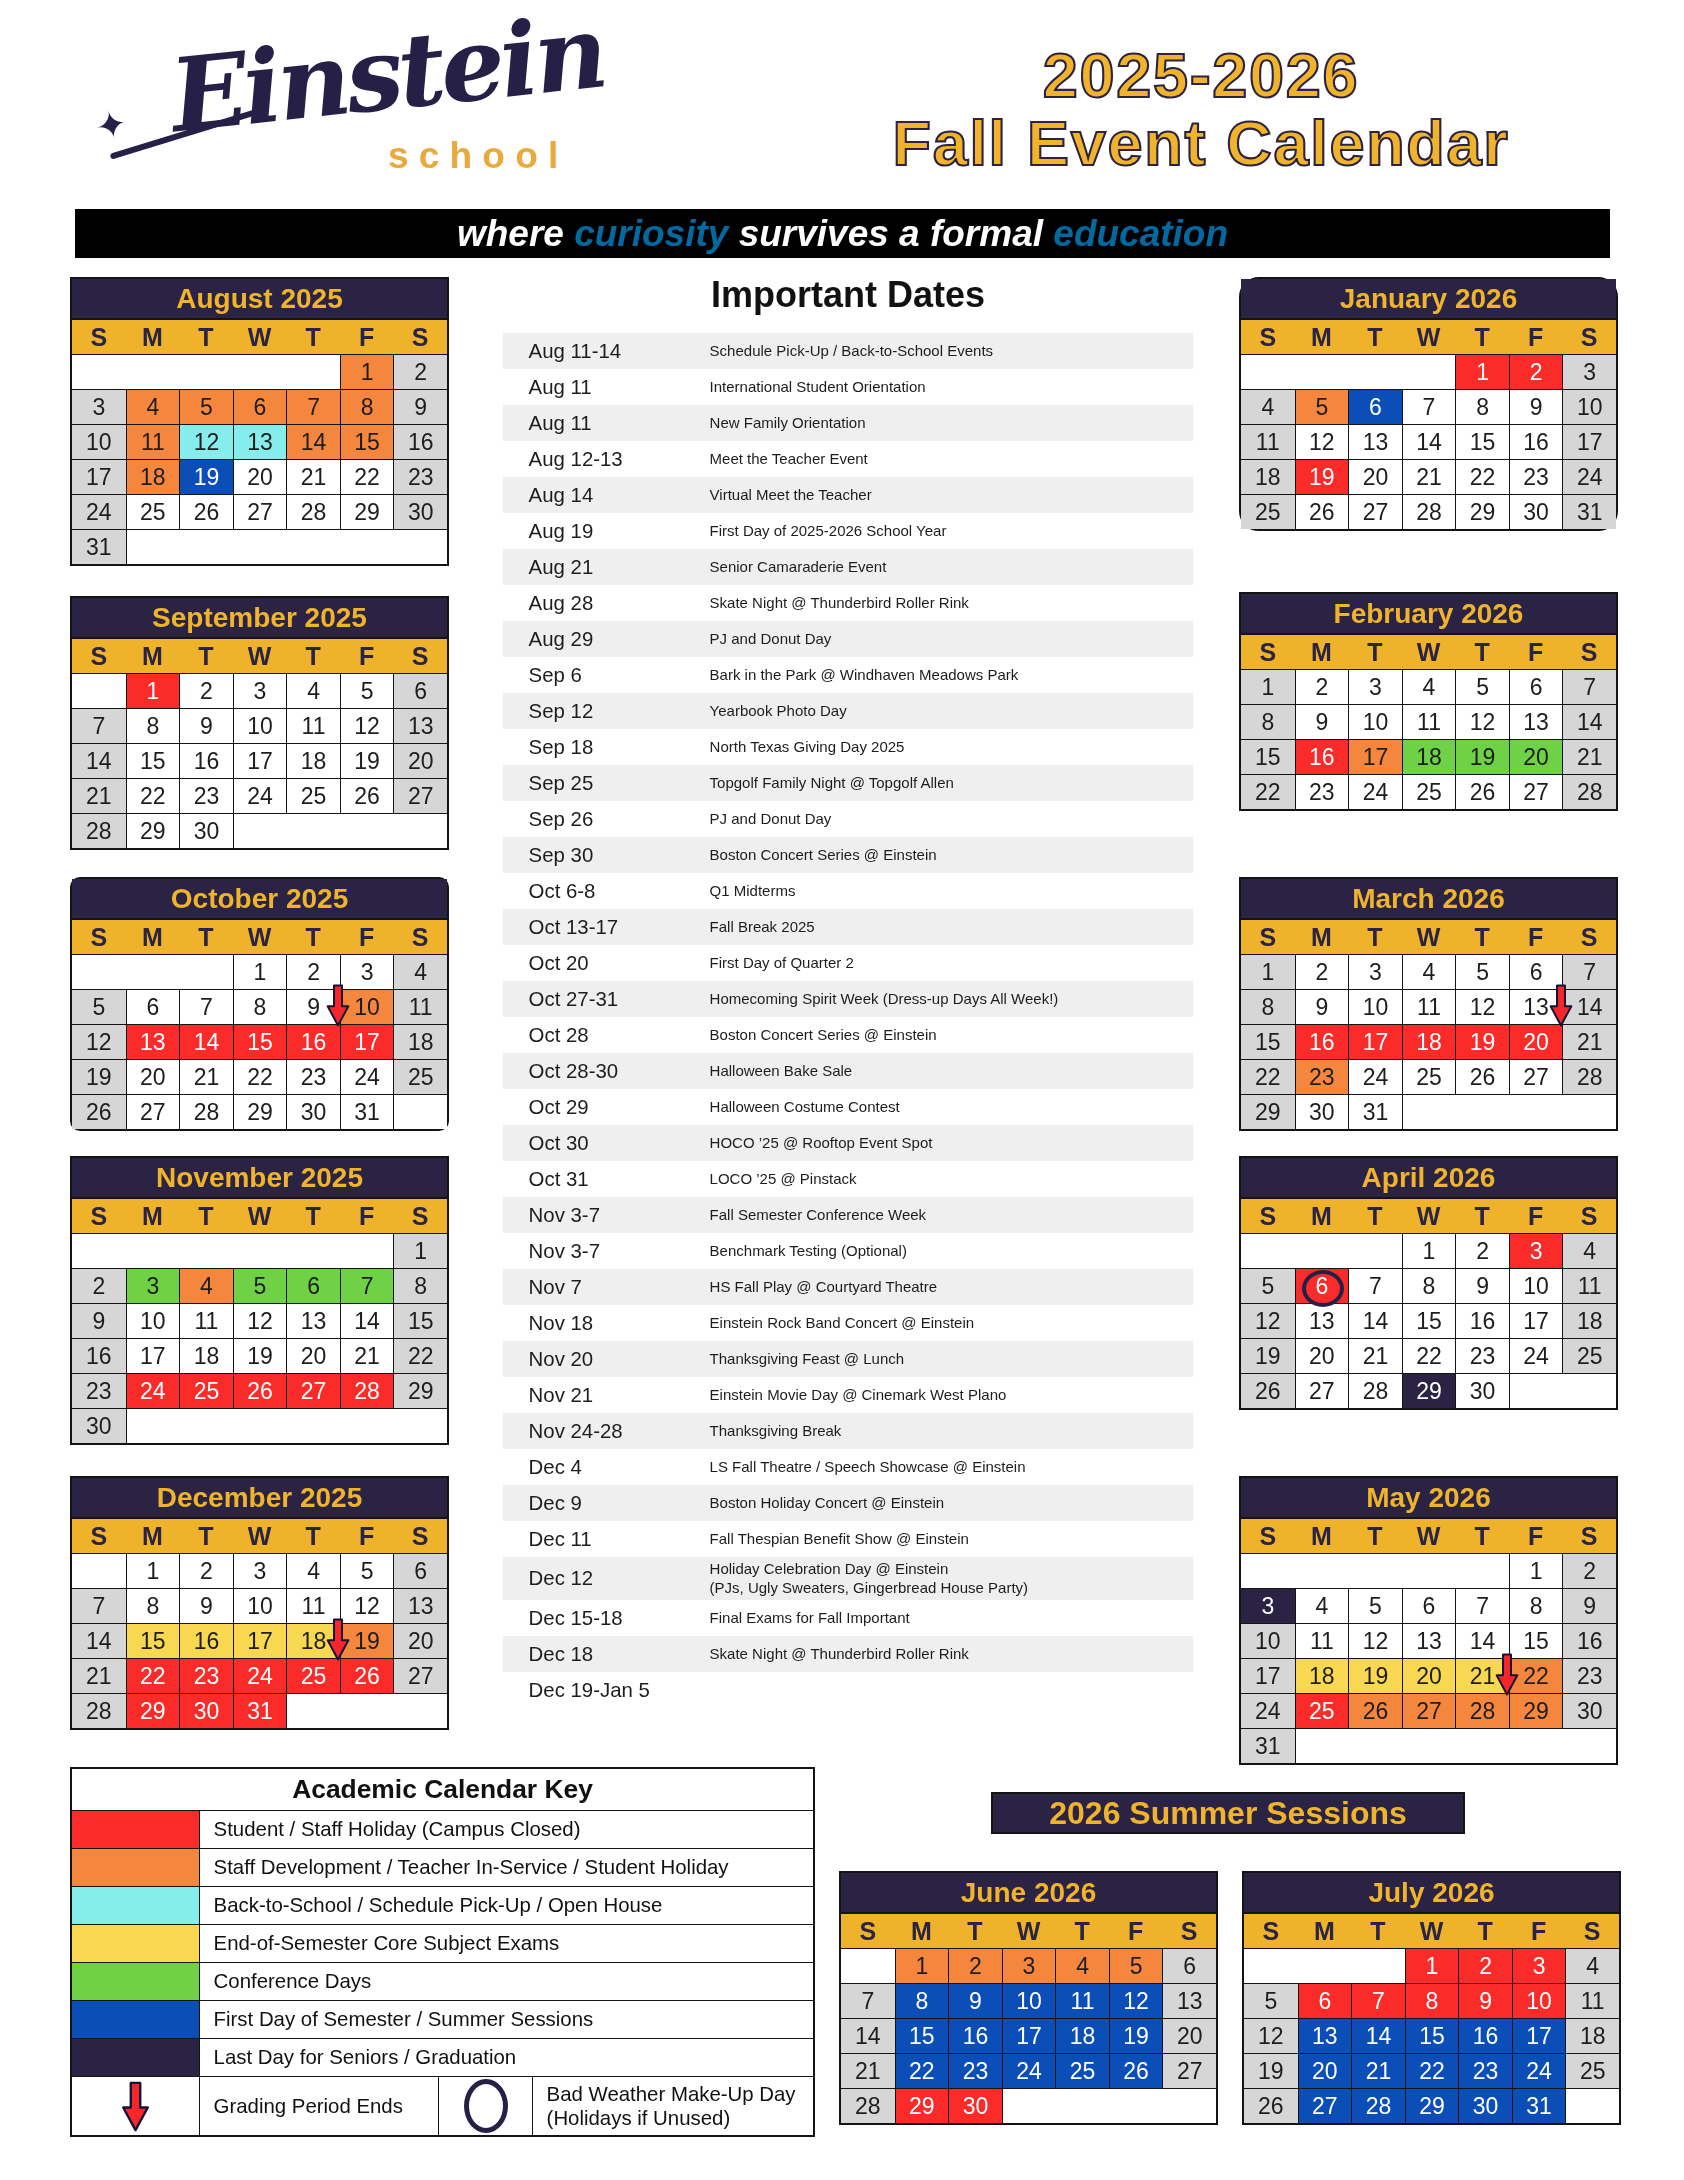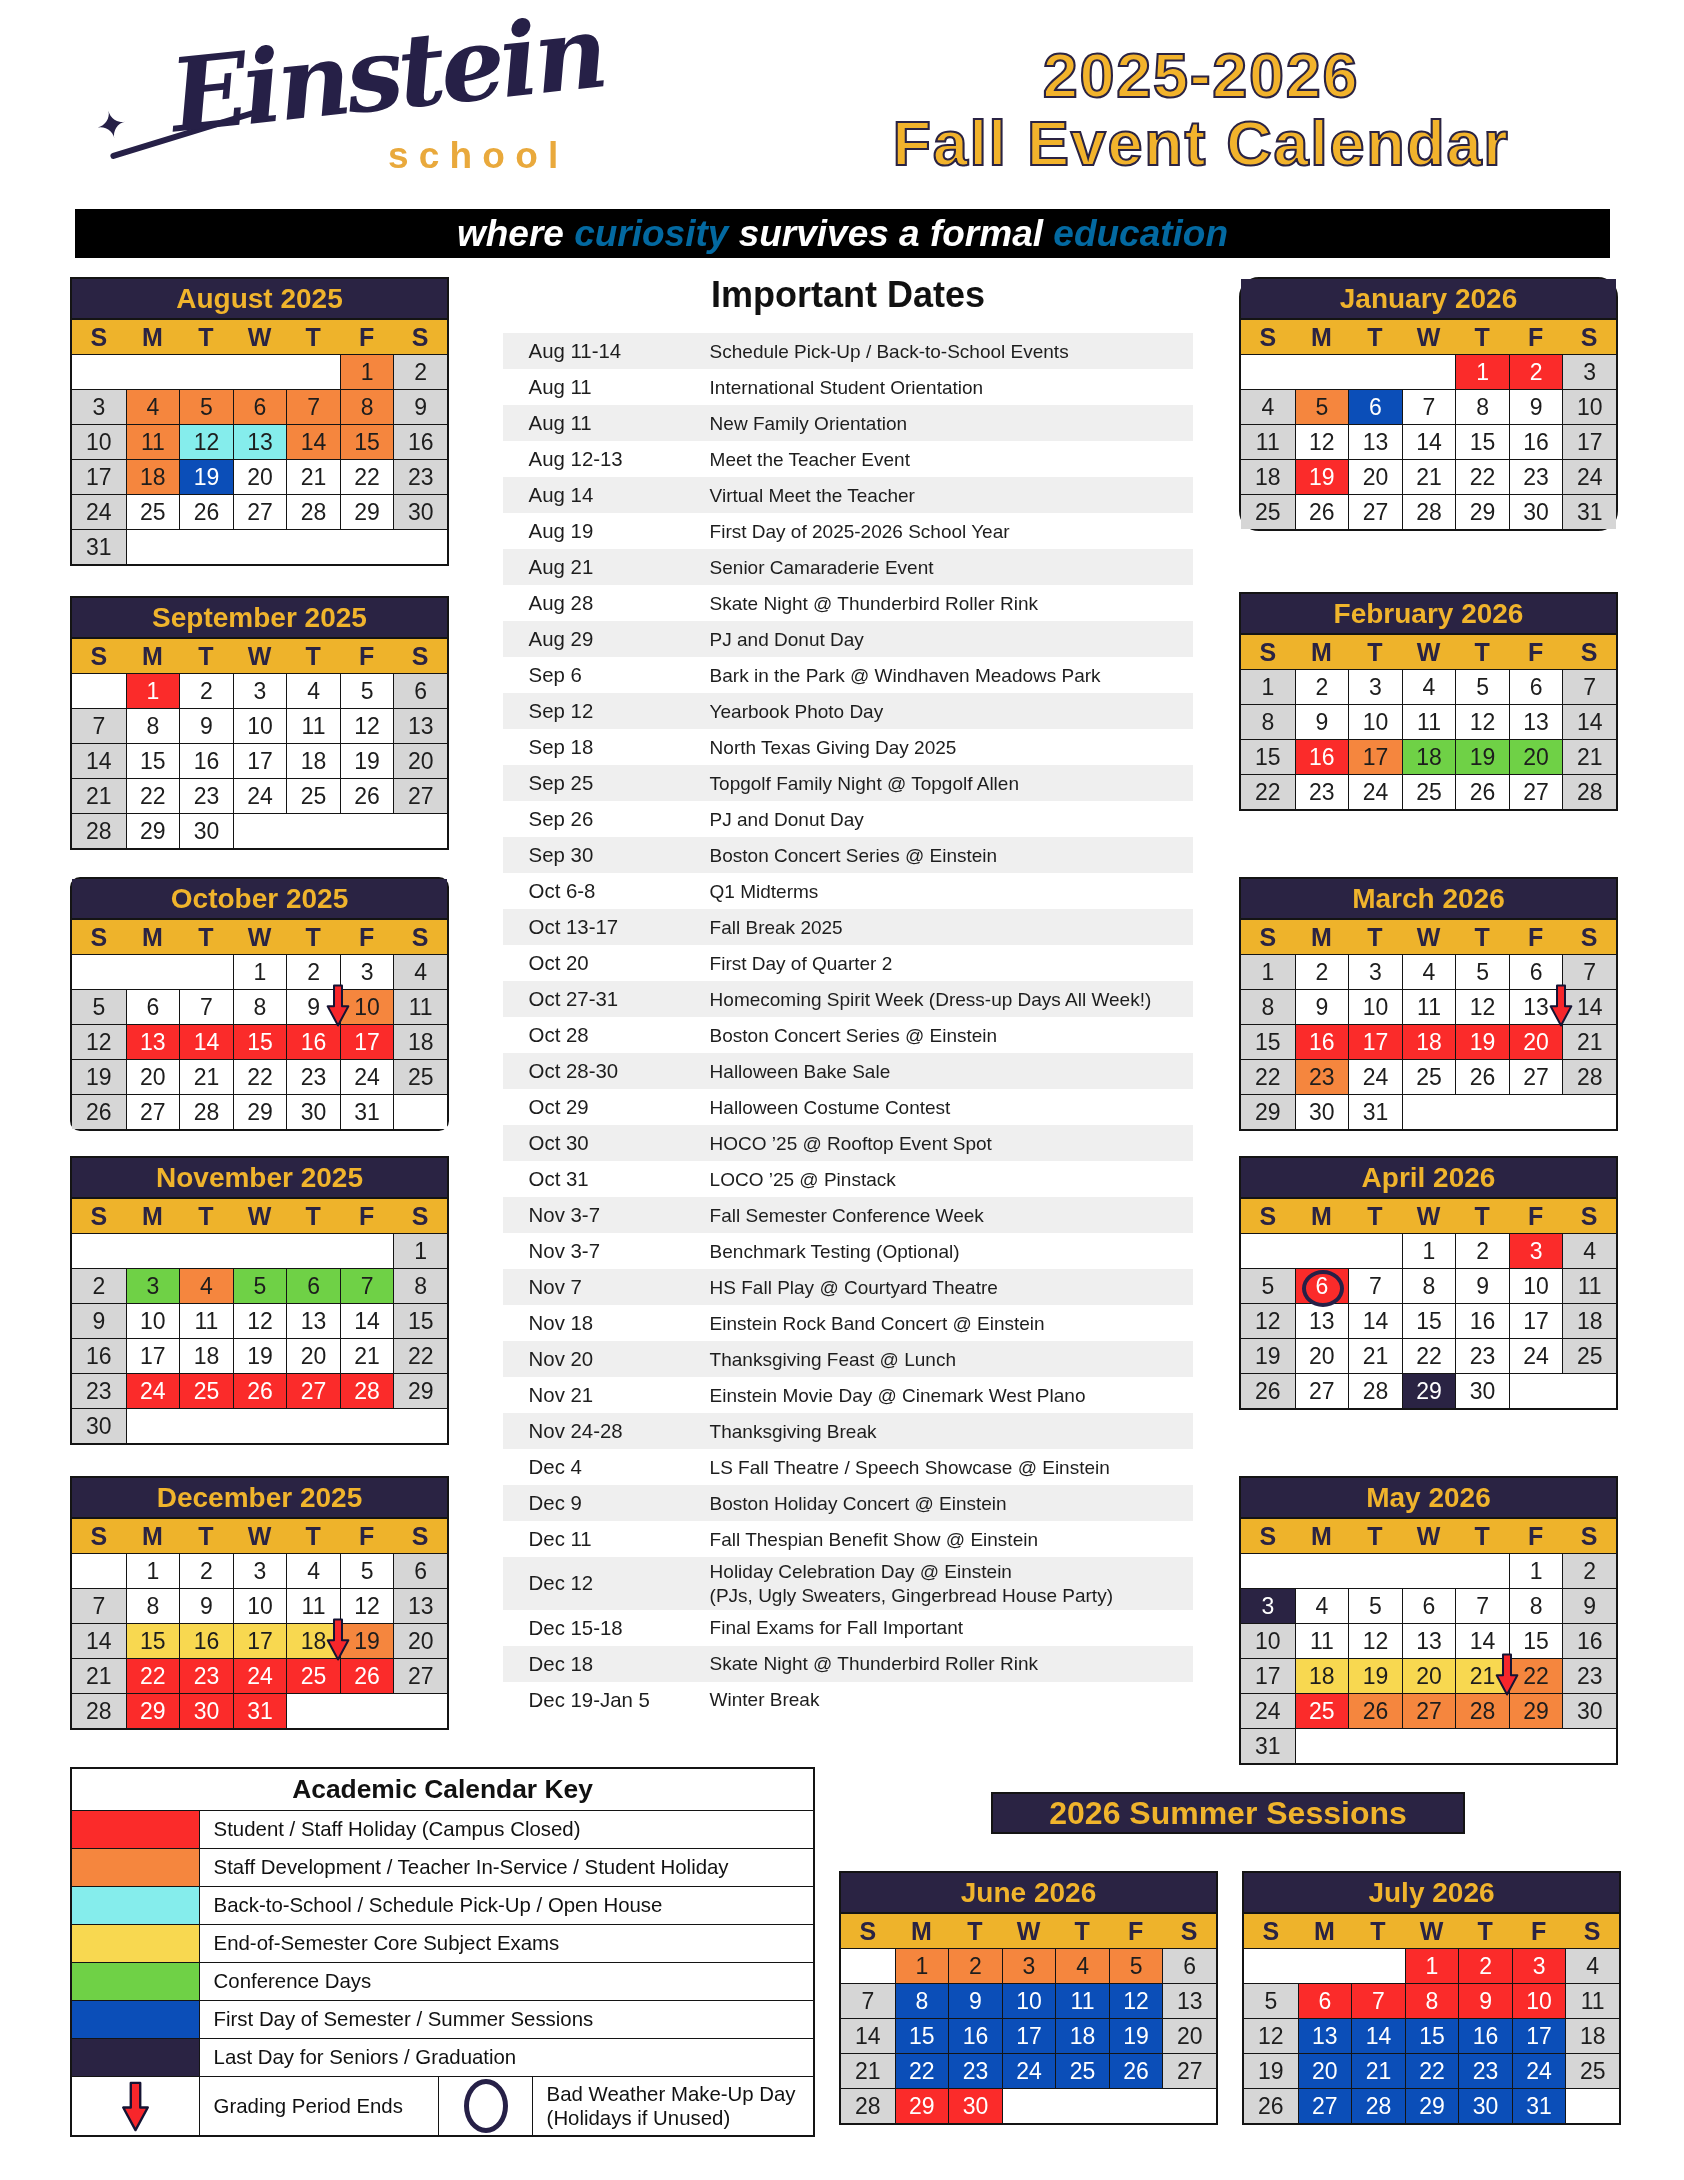--- a/index.html
+++ b/index.html
@@ -55,21 +55,21 @@
   .p-r3{left:1239px;top:1156px;} .p-r4{left:1239px;top:1476px;}
   .p-j0{left:839px;top:1871px;} .p-j1{left:1242px;top:1871px;}
 
   
   .idates{position:absolute;left:503px;top:271px;width:690px;}
   .idates-title{font-size:36px;font-weight:800;color:#111;text-align:center;margin:3.4px 0 17px 0;}
   .idate-row{display:grid;grid-template-columns:181px 1fr;align-items:center;
              min-height:36px;padding-left:25.6px;box-sizing:border-box;}
   .idate-row.alt{background:#efefef;}
   .idate-date{font-size:20.4px;color:#1d1d1d;}
-  .idate-desc{font-size:19px;color:#1d1d1d;white-space:pre-line;line-height:1.25;padding:2.6px 0;}
+  .idate-desc{font-size:15px;color:#1d1d1d;white-space:pre-line;line-height:1.25;padding:2.6px 0;}
 
   
   .key{position:absolute;left:70px;top:1767px;width:745px;background:#fff;
        border:2.6px solid #141414;box-sizing:border-box;}
   .key-title{height:41px;border-bottom:1.7px solid #141414;display:flex;align-items:center;
              justify-content:center;font-size:26.4px;font-weight:800;color:#111;}
   .key-row{display:grid;grid-template-columns:128px 1fr;height:37px;border-bottom:1.7px solid #141414;}
   .key-swatch{border-right:1.7px solid #141414;}
   .key-label{display:flex;align-items:center;padding-left:13.6px;font-size:20.4px;color:#111;}
   .key-last{display:grid;grid-template-columns:128px 239px 94px 1fr;height:58px;}
@@ -1549,21 +1549,20 @@
         <div class="idate-row">
           <div class="idate-date">Dec 15-18</div>
           <div class="idate-desc">Final Exams for Fall Important</div>
         </div>
         <div class="idate-row alt">
           <div class="idate-date">Dec 18</div>
           <div class="idate-desc">Skate Night @ Thunderbird Roller Rink</div>
         </div>
         <div class="idate-row">
           <div class="idate-date">Dec 19-Jan 5</div>
-          <div class="idate-desc">Winter Break</div>
         </div>
       </div>
   </div>
 
   <div class="key">
     <div class="key-title">Academic Calendar Key</div>
     <div>
         <div class="key-row">
           <div class="key-swatch" style="background: rgb(251, 43, 42);"></div>
           <div class="key-label">Student / Staff Holiday (Campus Closed)</div>

